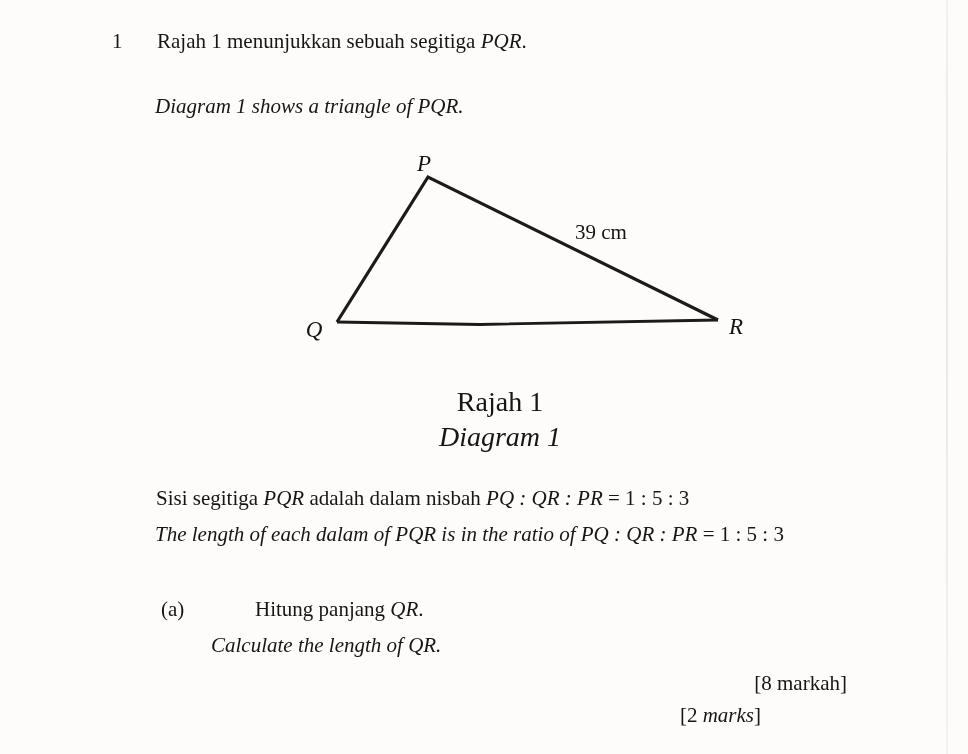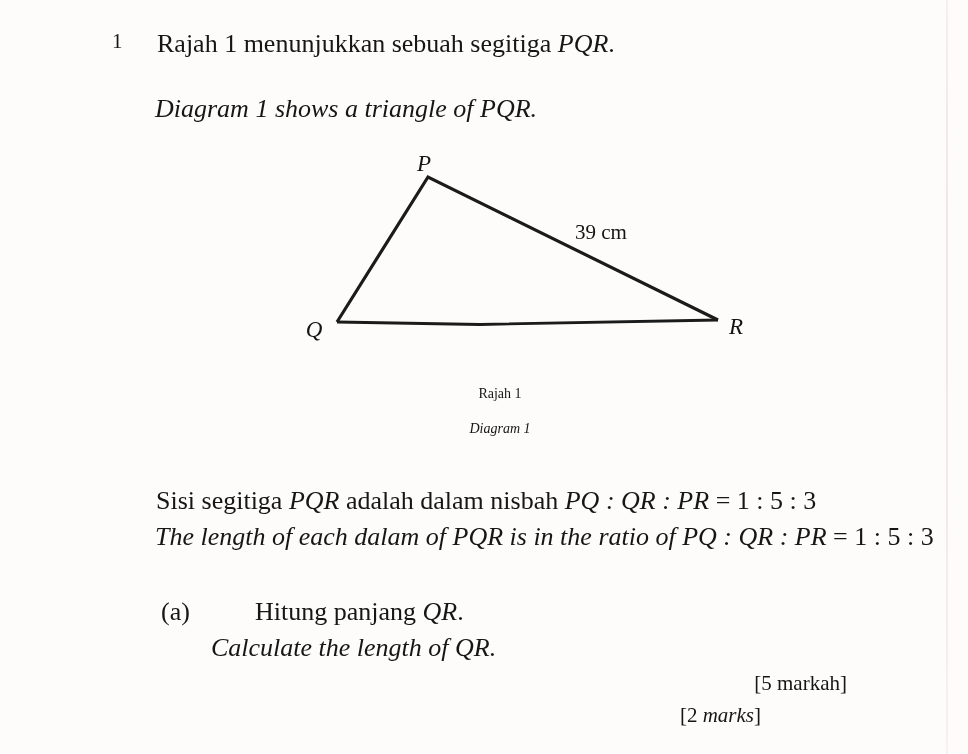--- a/index.html
+++ b/index.html
@@ -5,24 +5,24 @@
   * { margin: 0; padding: 0; box-sizing: border-box; }
   html, body { width: 968px; height: 754px; }
   body {
     position: relative;
     background: #fdfcfb;
     font-family: "Liberation Serif", serif;
     color: #161616;
     overflow: hidden;
   }
   .abs { position: absolute; white-space: nowrap; }
-  .body-text { font-size: 26px; line-height: 1.15; }
+  .body-text { font-size: 21px; line-height: 1.15; }
   .it { font-style: italic; }
   .q-num { font-size: 21px; }
-  .caption { width: 240px; text-align: center; font-size: 14px; }
+  .caption { width: 240px; text-align: center; font-size: 28px; }
   .marks { width: 247px; text-align: right; font-size: 21px; }
   .scan-edge {
     position: absolute;
     top: 0; right: 20px;
     width: 2px; height: 754px;
     background: linear-gradient(#f3ece9 0%, #e9e0dc 35%, #efe7e3 70%, #f5efec 100%);
     opacity: 0.8;
   }
   svg text {
     font-family: "Liberation Serif", serif;
@@ -69,16 +69,16 @@
 <div class="abs body-text" style="left:155px; top:522px;">
   <span class="it">The length of each dalam of PQR is in the ratio of PQ : QR : PR</span><span> = 1 : 5 : 3</span>
 </div>
 
 <div class="abs body-text" style="left:161px; top:597px;">(a)</div>
 <div class="abs body-text" style="left:211px; top:597px;margin-left:44px;">
   <span>Hitung panjang </span><span class="it">QR</span><span>.</span>
 </div>
 <div class="abs body-text it" style="left:211px; top:633px;">Calculate the length of QR.</div>
 
-<div class="abs marks" style="left:600px; top:671px;">[5 markah]</div>
+<div class="abs marks" style="left:600px; top:671px;">[8 markah]</div>
 <div class="abs marks" style="left:597px; top:703px;text-align:center;">
   <span>[2 </span><span class="it">marks</span><span>]</span>
 </div>
 
 </body></html>

